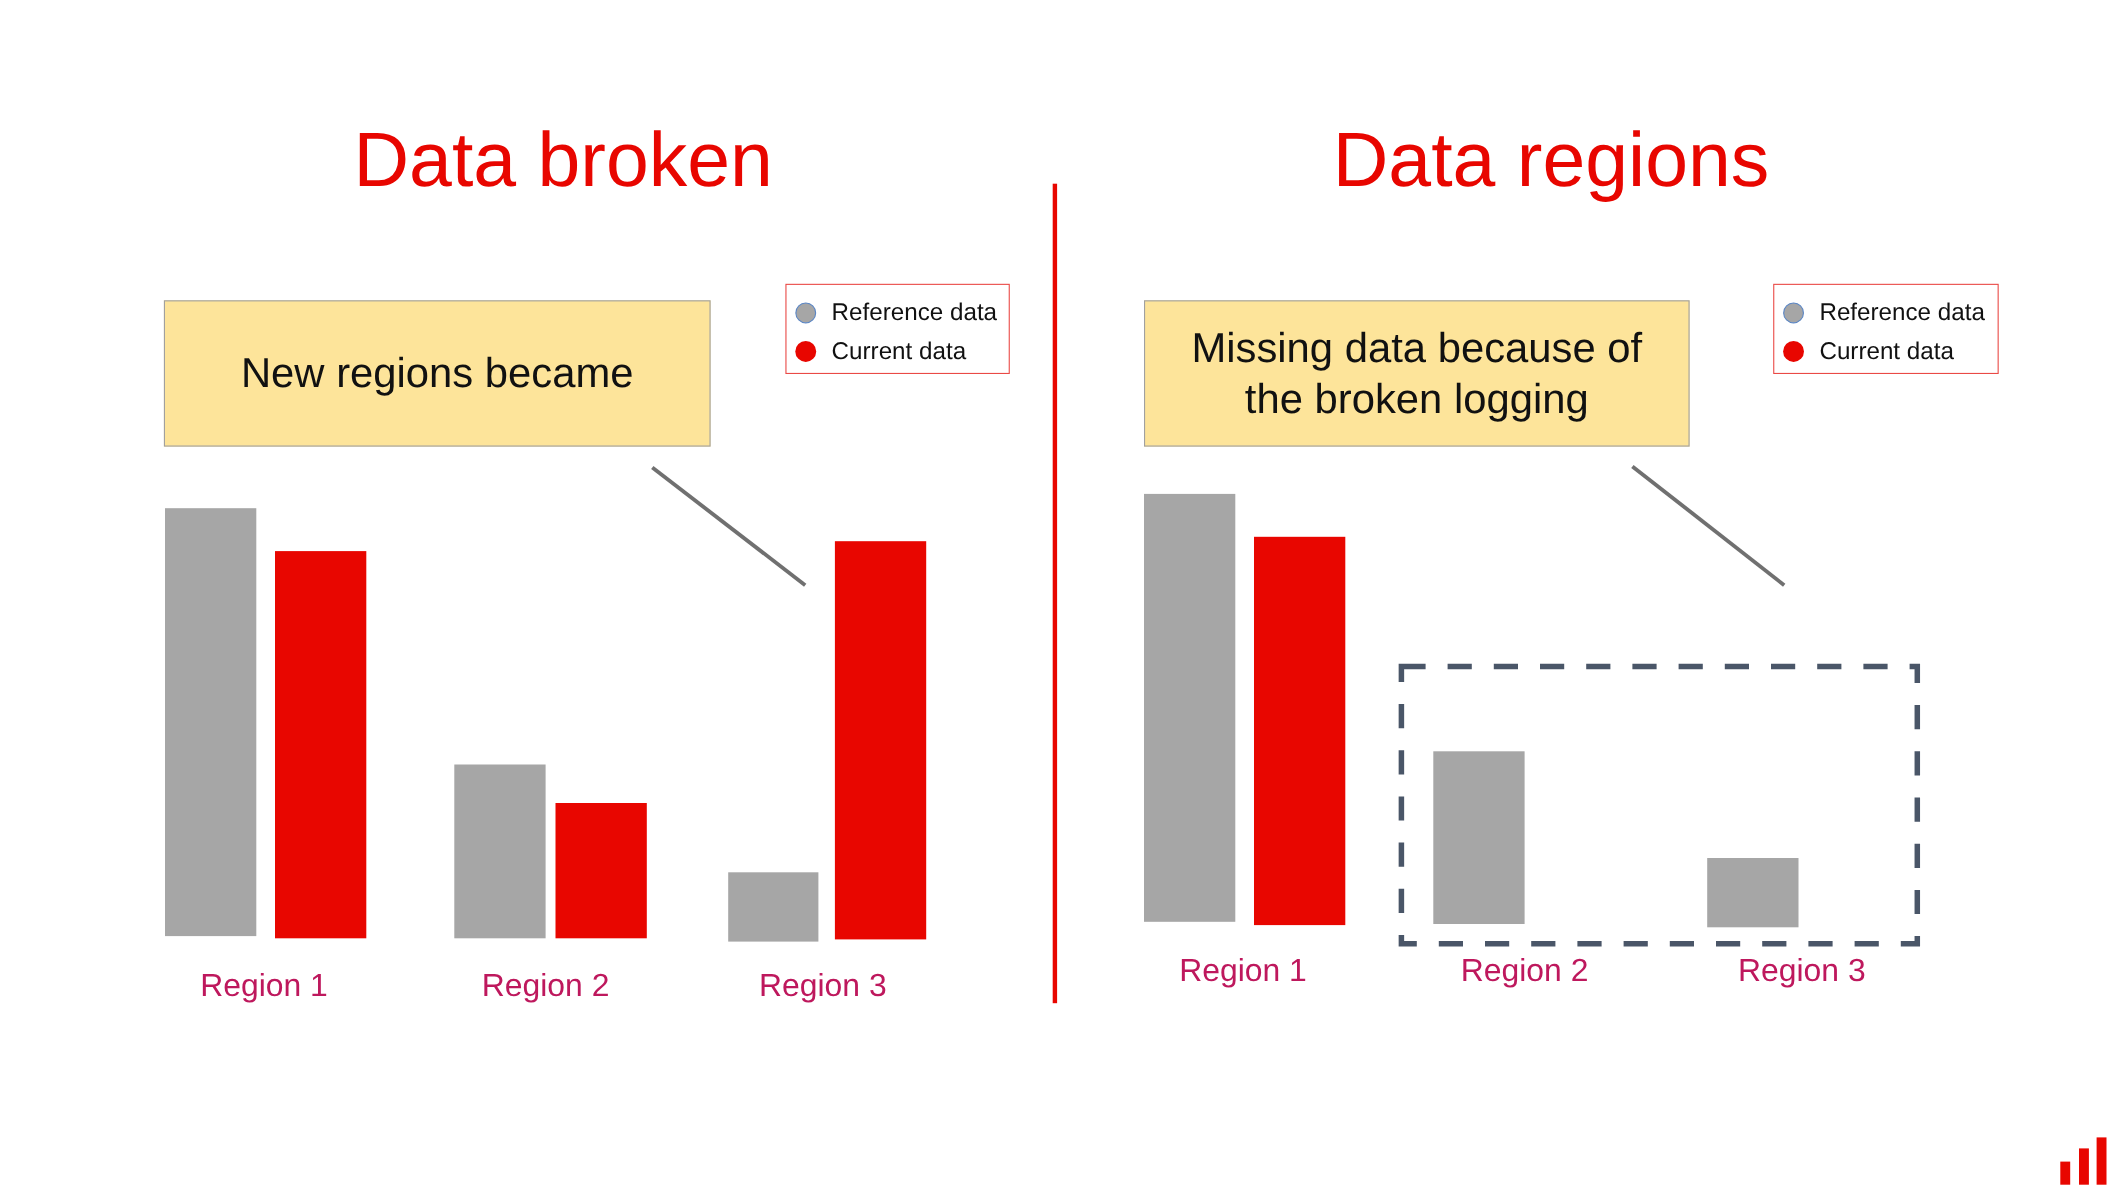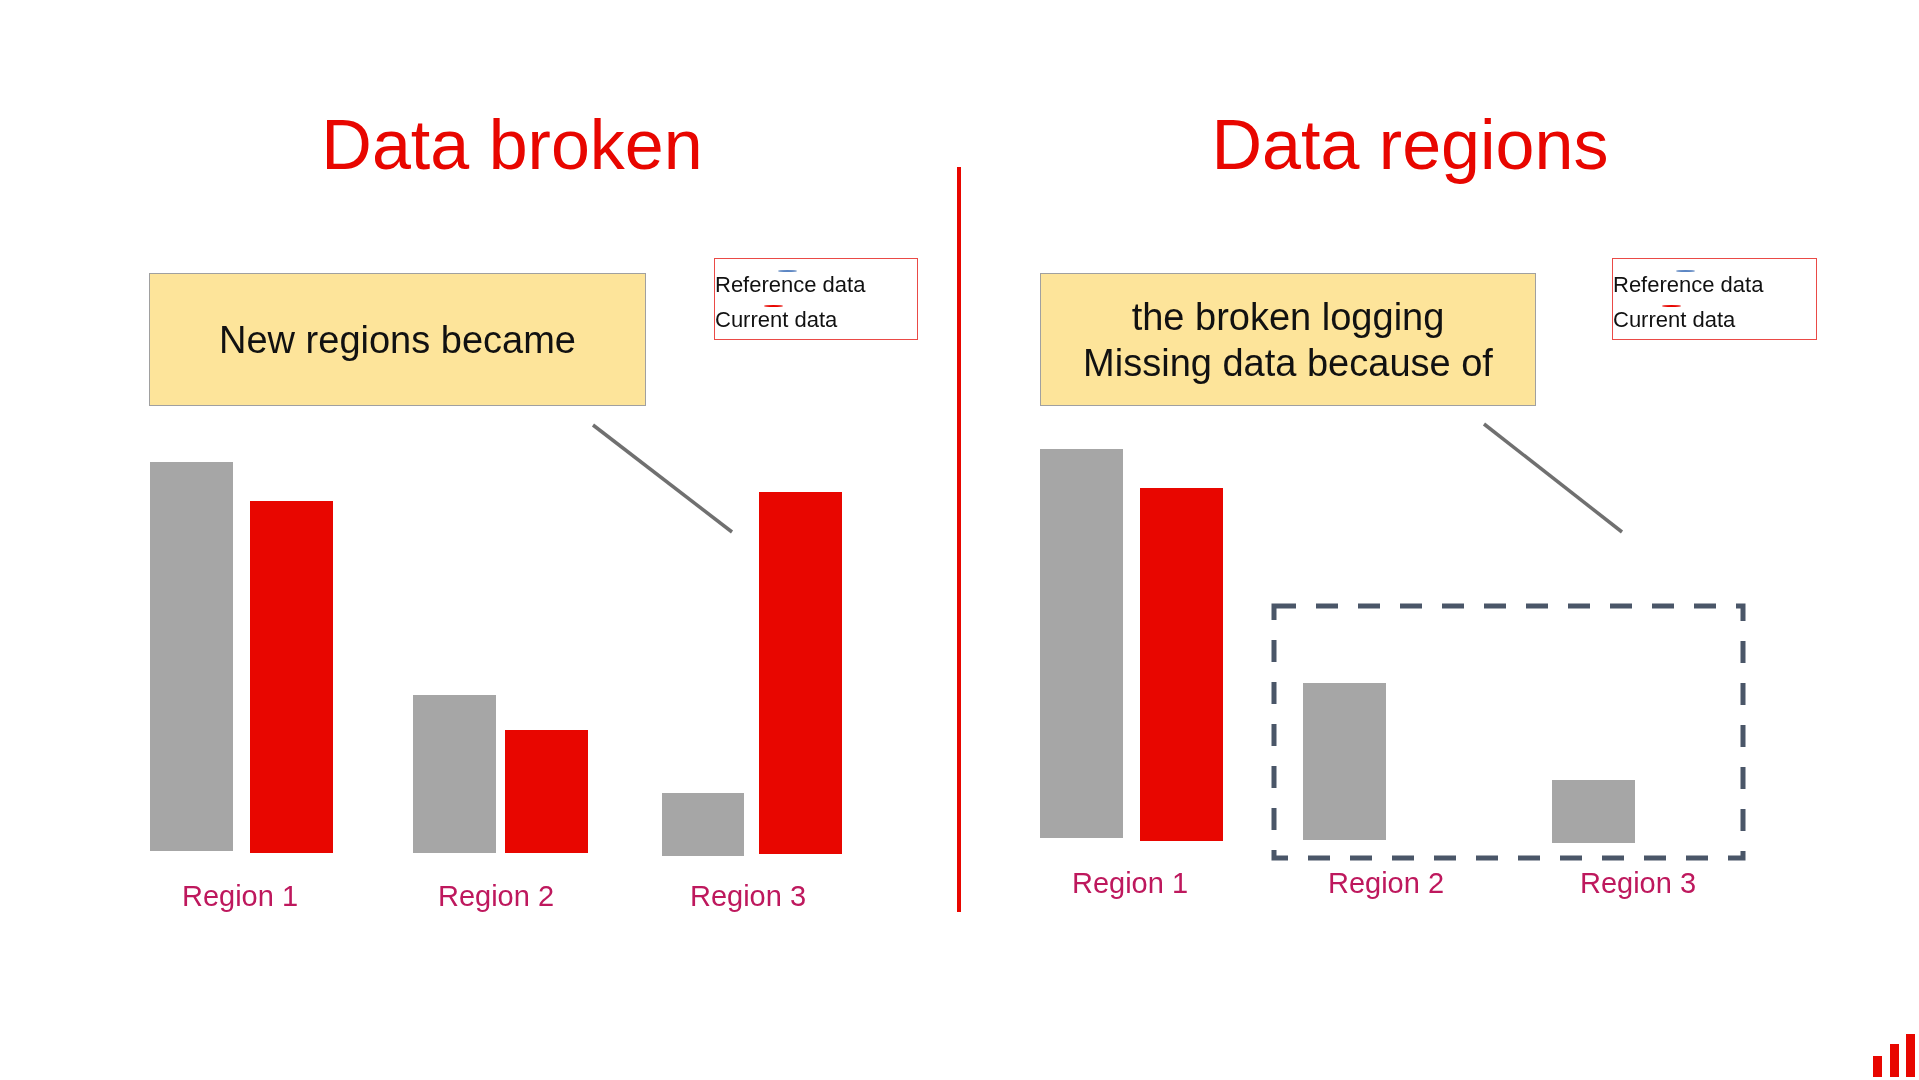--- a/index.html
+++ b/index.html
@@ -6,21 +6,21 @@
   body { width:1919px; height:1080px; background:#ffffff; position:relative; overflow:hidden;
          font-family:"Liberation Sans", sans-serif; }
   .abs { position:absolute; }
   .title { color:#e80600; font-size:70px; line-height:1; white-space:nowrap; text-align:center; top:110px; }
   .divider { left:957px; top:167px; width:4px; height:745px; background:#e80600; }
   .callout { background:#fde49a; border:1.5px solid #a0a0a0; box-sizing:border-box;
              display:flex; align-items:center; justify-content:center; text-align:center;
              font-size:38px; line-height:46px; color:#111; }
   .callout span { display:block; }
   .legend { border:1.5px solid #ea4a46; box-sizing:border-box; background:#fff; }
-  .leg-row { position:absolute; left:0; height:28px; display:flex; align-items:center; font-size:22px; color:#111; white-space:nowrap;flex-direction:column; }
+  .leg-row { position:absolute; left:0; height:28px; display:flex; align-items:center; font-size:22px; color:#111; white-space:nowrap; }
   .dot { width:19px; height:19px; border-radius:50%; box-sizing:border-box; margin-left:8px; margin-right:14px; }
   .dot.ref { background:#a6a6a6; border:1.5px solid #5b86c4; }
   .dot.cur { background:#e80600; }
   .bar { position:absolute; }
   .bar.ref { background:#a6a6a6; }
   .bar.cur { background:#e80600; }
   .label { font-size:29px; color:#be185d; white-space:nowrap; text-align:center; width:200px; }
   svg.overlay { position:absolute; left:0; top:0; }
 </style>
 </head>
@@ -32,22 +32,22 @@
 <div class="abs divider"></div>
 
 <div class="abs callout" style="left:149px; top:273px; width:497px; height:133px;">
   <div>
     <span>New regions became</span>
   </div>
 </div>
 
 <div class="abs callout" style="left:1040px; top:273px; width:496px; height:133px;">
   <div>
+    <span>Missing data because of</span>
     <span>the broken logging</span>
-    <span>Missing data because of</span>
   </div>
 </div>
 
 <div class="abs legend" style="left:714px; top:258px; width:204px; height:82px;">
   <div class="leg-row" style="top:11px;">
     <span class="dot ref"></span>
     <span>Reference data</span>
   </div>
   <div class="leg-row" style="top:46px;">
     <span class="dot cur"></span>

